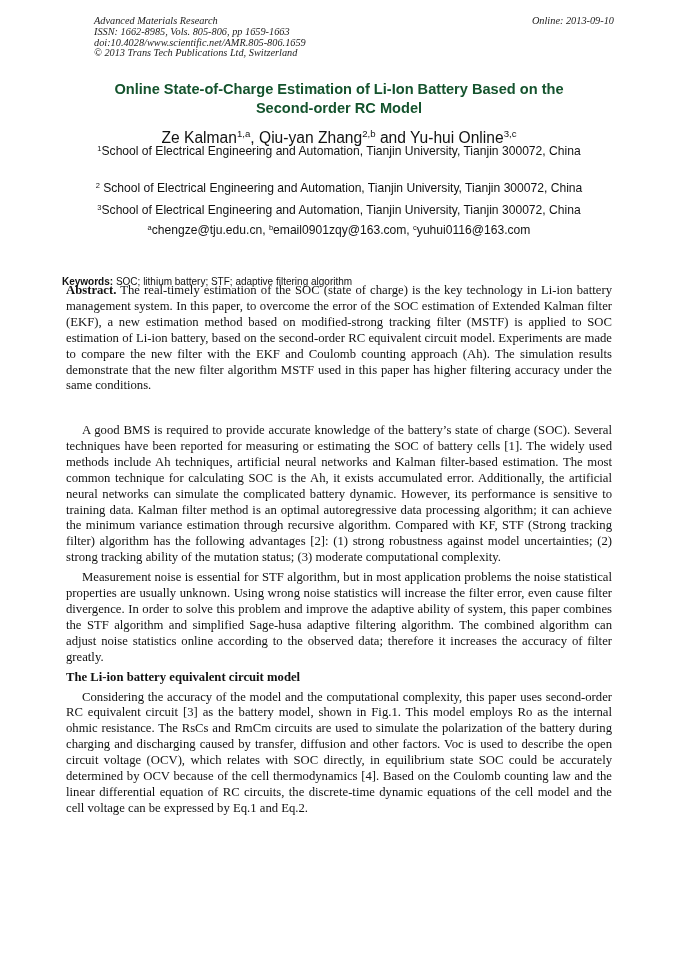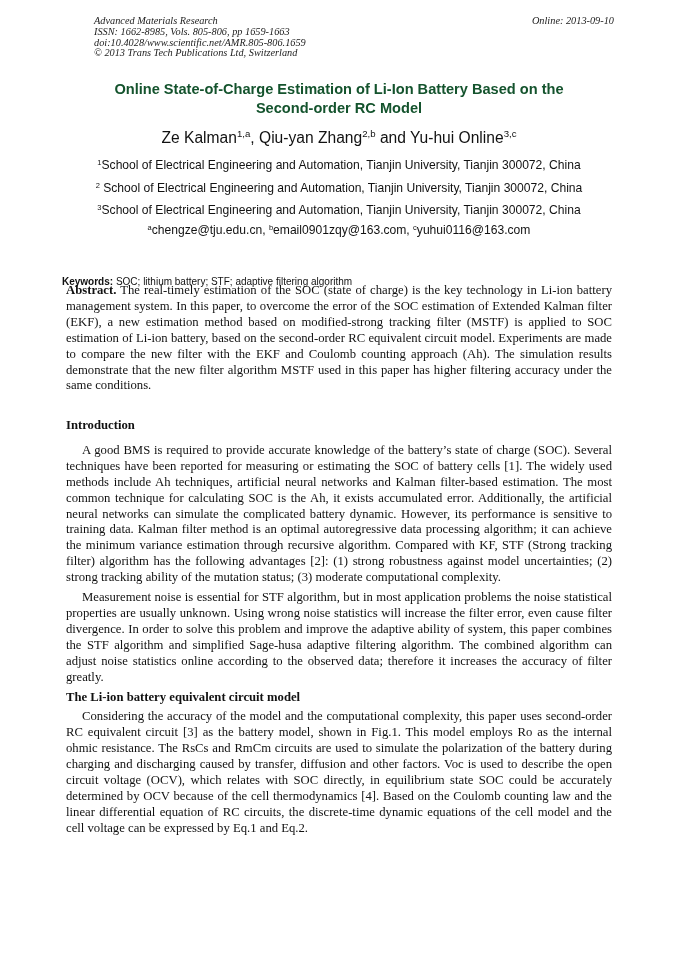--- a/index.html
+++ b/index.html
@@ -39,32 +39,31 @@
 
   <div class="title">
     <div>Online State-of-Charge Estimation of Li-Ion Battery Based on the</div>
     <div>Second-order RC Model</div>
   </div>
 
   <div class="authors">
     <span>Ze Kalman</span><sup>1,a</sup><span>, </span><span>Qiu-yan Zhang</span><sup>2,b</sup><span> and </span><span>Yu-hui Online</span><sup>3,c</sup>
   </div>
 
-  <div class="aff" style="top:157px;"><sup>1</sup><span>School of Electrical Engineering and Automation, Tianjin University, Tianjin 300072, China</span></div>
+  <div class="aff" style="top:143px;"><sup>1</sup><span>School of Electrical Engineering and Automation, Tianjin University, Tianjin 300072, China</span></div>
   <div class="aff" style="top:180px;"><sup>2</sup><span> School of Electrical Engineering and Automation, Tianjin University, Tianjin 300072, China</span></div>
   <div class="aff" style="top:202px;"><sup>3</sup><span>School of Electrical Engineering and Automation, Tianjin University, Tianjin 300072, China</span></div>
   <div class="aff" style="top:222px;"><sup>a</sup><span>chengze@tju.edu.cn, </span><sup>b</sup><span>email0901zqy@163.com, </span><sup>c</sup><span>yuhui0116@163.com</span></div>
 
   <div class="kw"><b>Keywords:</b><span> SOC; lithium battery; STF; adaptive filtering algorithm</span></div>
 
   <div class="body-text" style="top:279px;">
     <p><b>Abstract.</b><span> The real-timely estimation of the SOC (state of charge) is the key technology in Li-ion battery management system. In this paper, to overcome the error of the SOC estimation of Extended Kalman filter (EKF), a new estimation method based on modified-strong tracking filter (MSTF) is applied to SOC estimation of Li-ion battery, based on the second-order RC equivalent circuit model. Experiments are made to compare the new filter with the EKF and Coulomb counting approach (Ah). The simulation results demonstrate that the new filter algorithm MSTF used in this paper has higher filtering accuracy under the same conditions.</span></p>
   </div>
 
   <div class="body-text" style="top:414px;">
-    <p class="sec">Introduction</p>
     <p class="indent" style="margin-top:9px;">A good BMS is required to provide accurate knowledge of the battery’s state of charge (SOC). Several techniques have been reported for measuring or estimating the SOC of battery cells [1]. The widely used methods include Ah techniques, artificial neural networks and Kalman filter-based estimation. The most common technique for calculating SOC is the Ah, it exists accumulated error. Additionally, the artificial neural networks can simulate the complicated battery dynamic. However, its performance is sensitive to training data. Kalman filter method is an optimal autoregressive data processing algorithm; it can achieve the minimum variance estimation through recursive algorithm. Compared with KF, STF (Strong tracking filter) algorithm has the following advantages [2]: (1) strong robustness against model uncertainties; (2) strong tracking ability of the mutation status; (3) moderate computational complexity.</p>
     <p class="indent">Measurement noise is essential for STF algorithm, but in most application problems the noise statistical properties are usually unknown. Using wrong noise statistics will increase the filter error, even cause filter divergence. In order to solve this problem and improve the adaptive ability of system, this paper combines the STF algorithm and simplified Sage-husa adaptive filtering algorithm. The combined algorithm can adjust noise statistics online according to the observed data; therefore it increases the accuracy of filter greatly.</p>
     <p class="sec">The Li-ion battery equivalent circuit model</p>
     <p class="indent">Considering the accuracy of the model and the computational complexity, this paper uses second-order RC equivalent circuit [3] as the battery model, shown in Fig.1. This model employs Ro as the internal ohmic resistance. The RsCs and RmCm circuits are used to simulate the polarization of the battery during charging and discharging caused by transfer, diffusion and other factors. Voc is used to describe the open circuit voltage (OCV), which relates with SOC directly, in equilibrium state SOC could be accurately determined by OCV because of the cell thermodynamics [4]. Based on the Coulomb counting law and the linear differential equation of RC circuits, the discrete-time dynamic equations of the cell model and the cell voltage can be expressed by Eq.1 and Eq.2.</p>
   </div>
 
 </div>
 
 </body></html>

